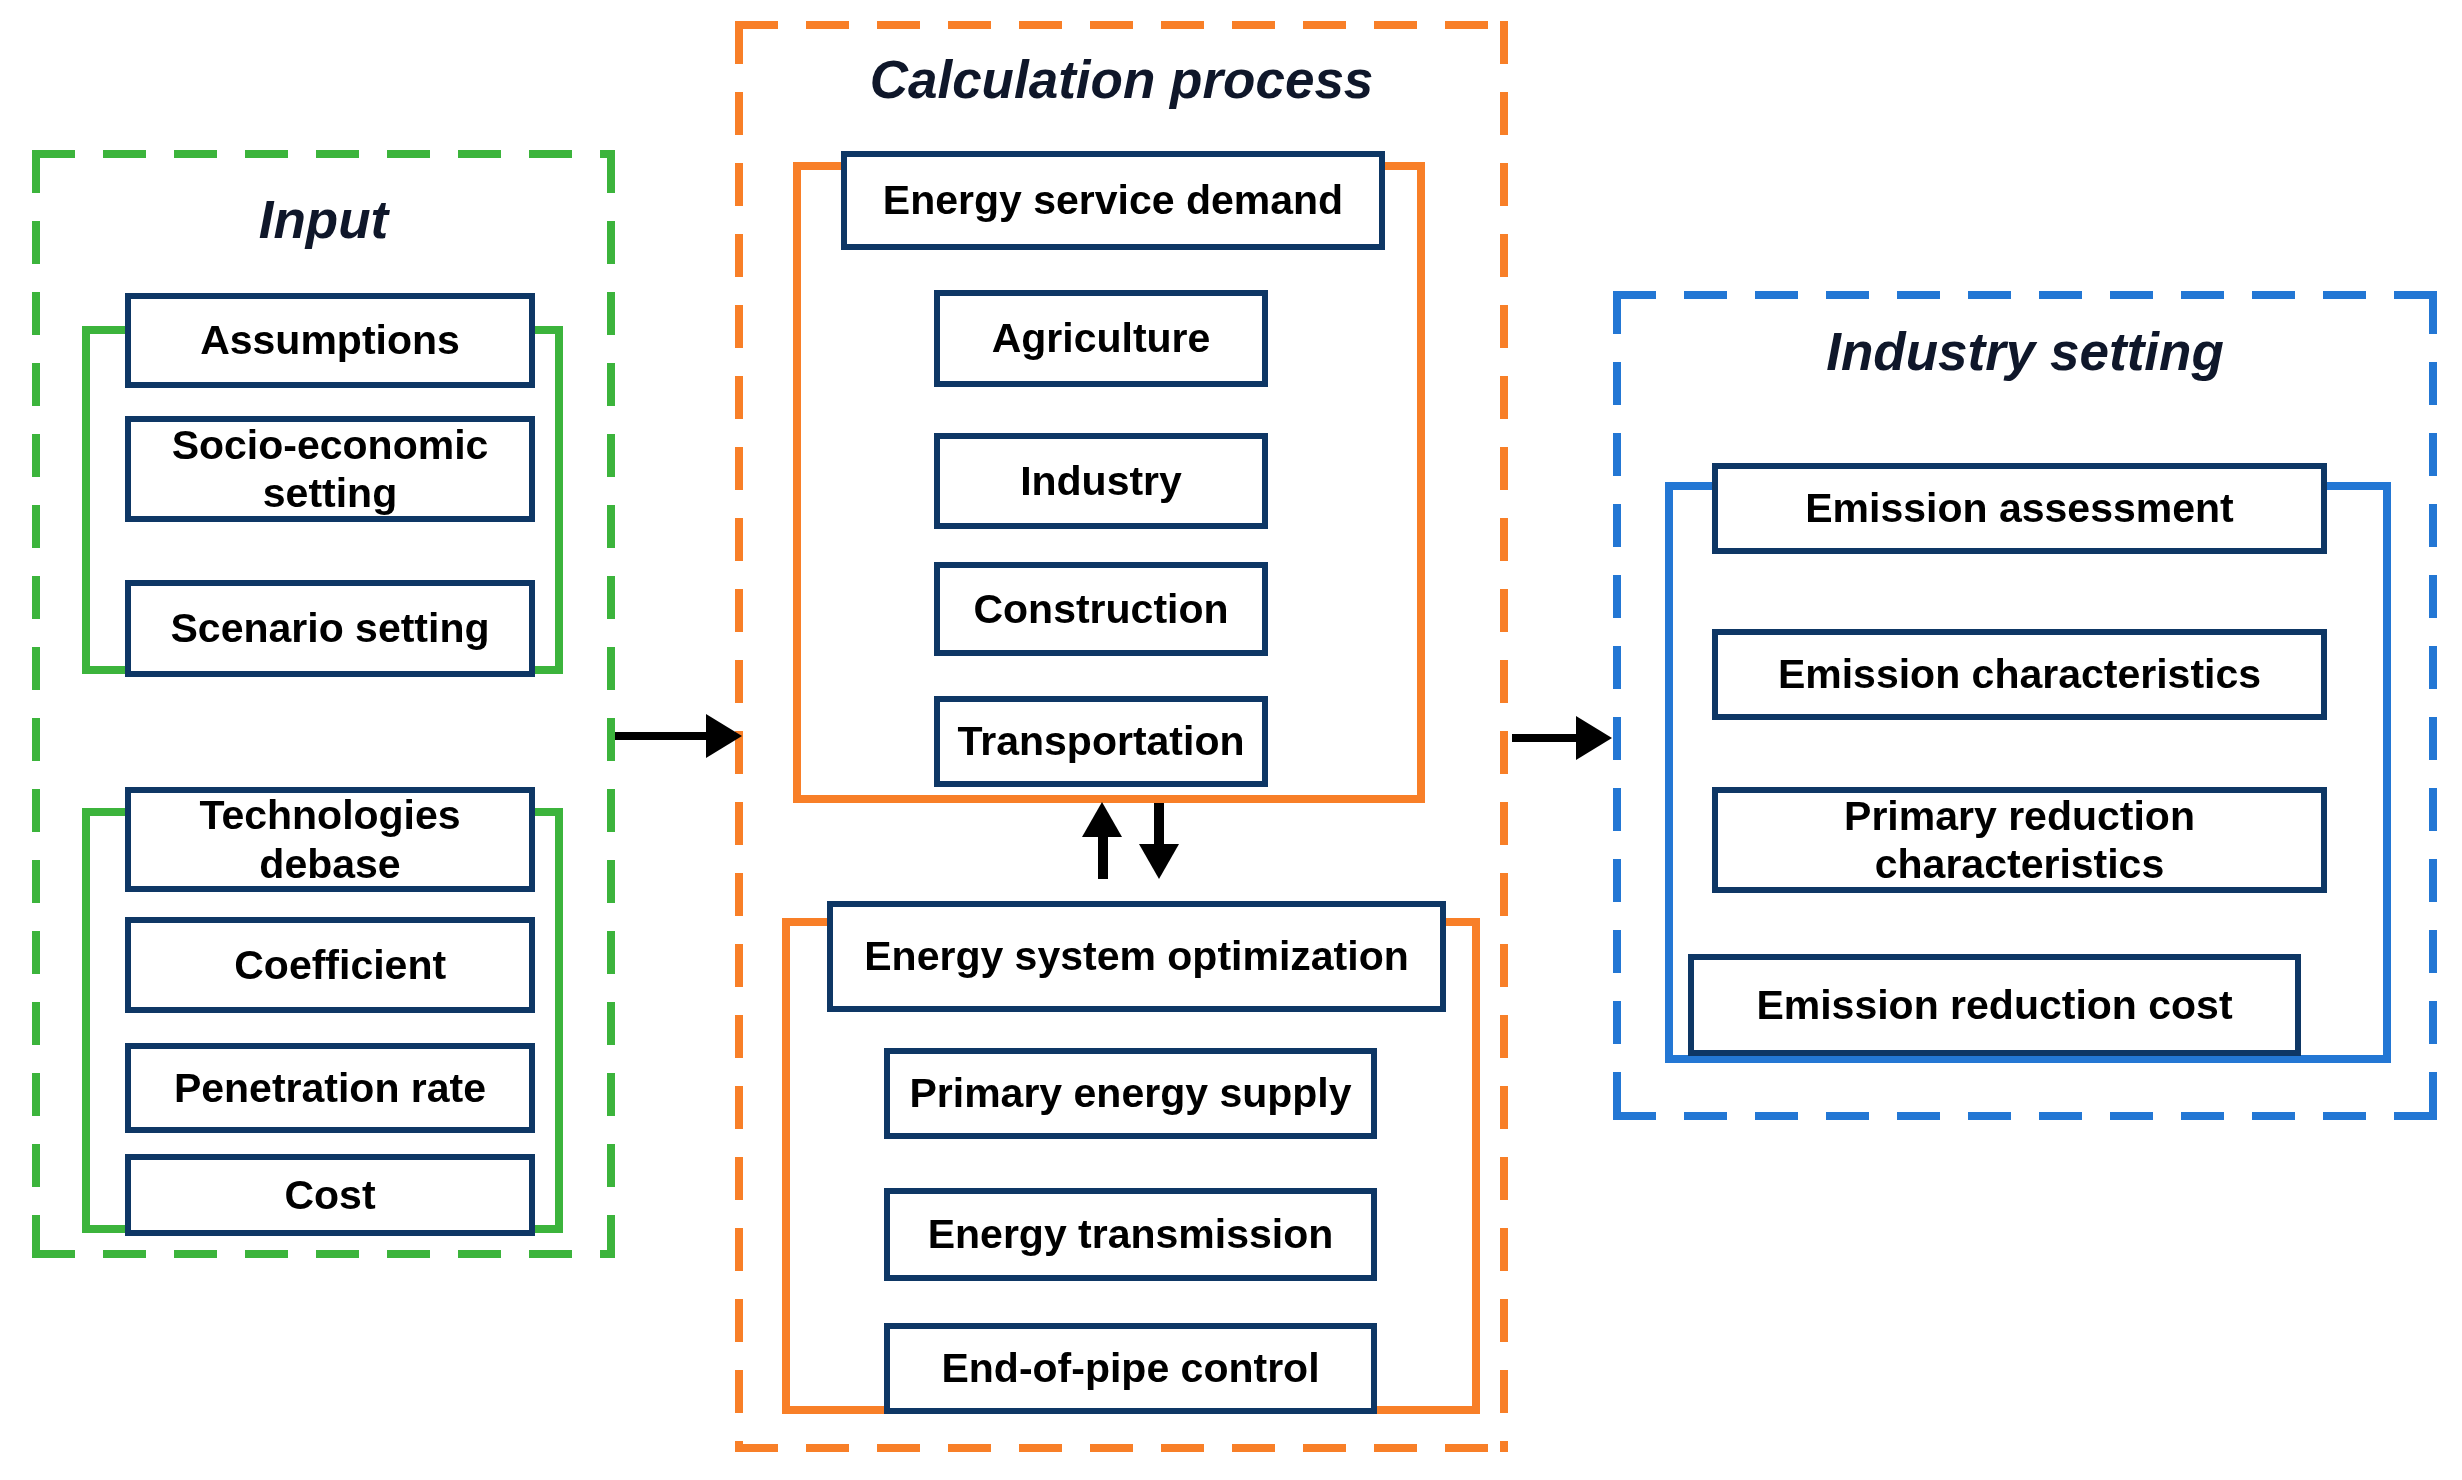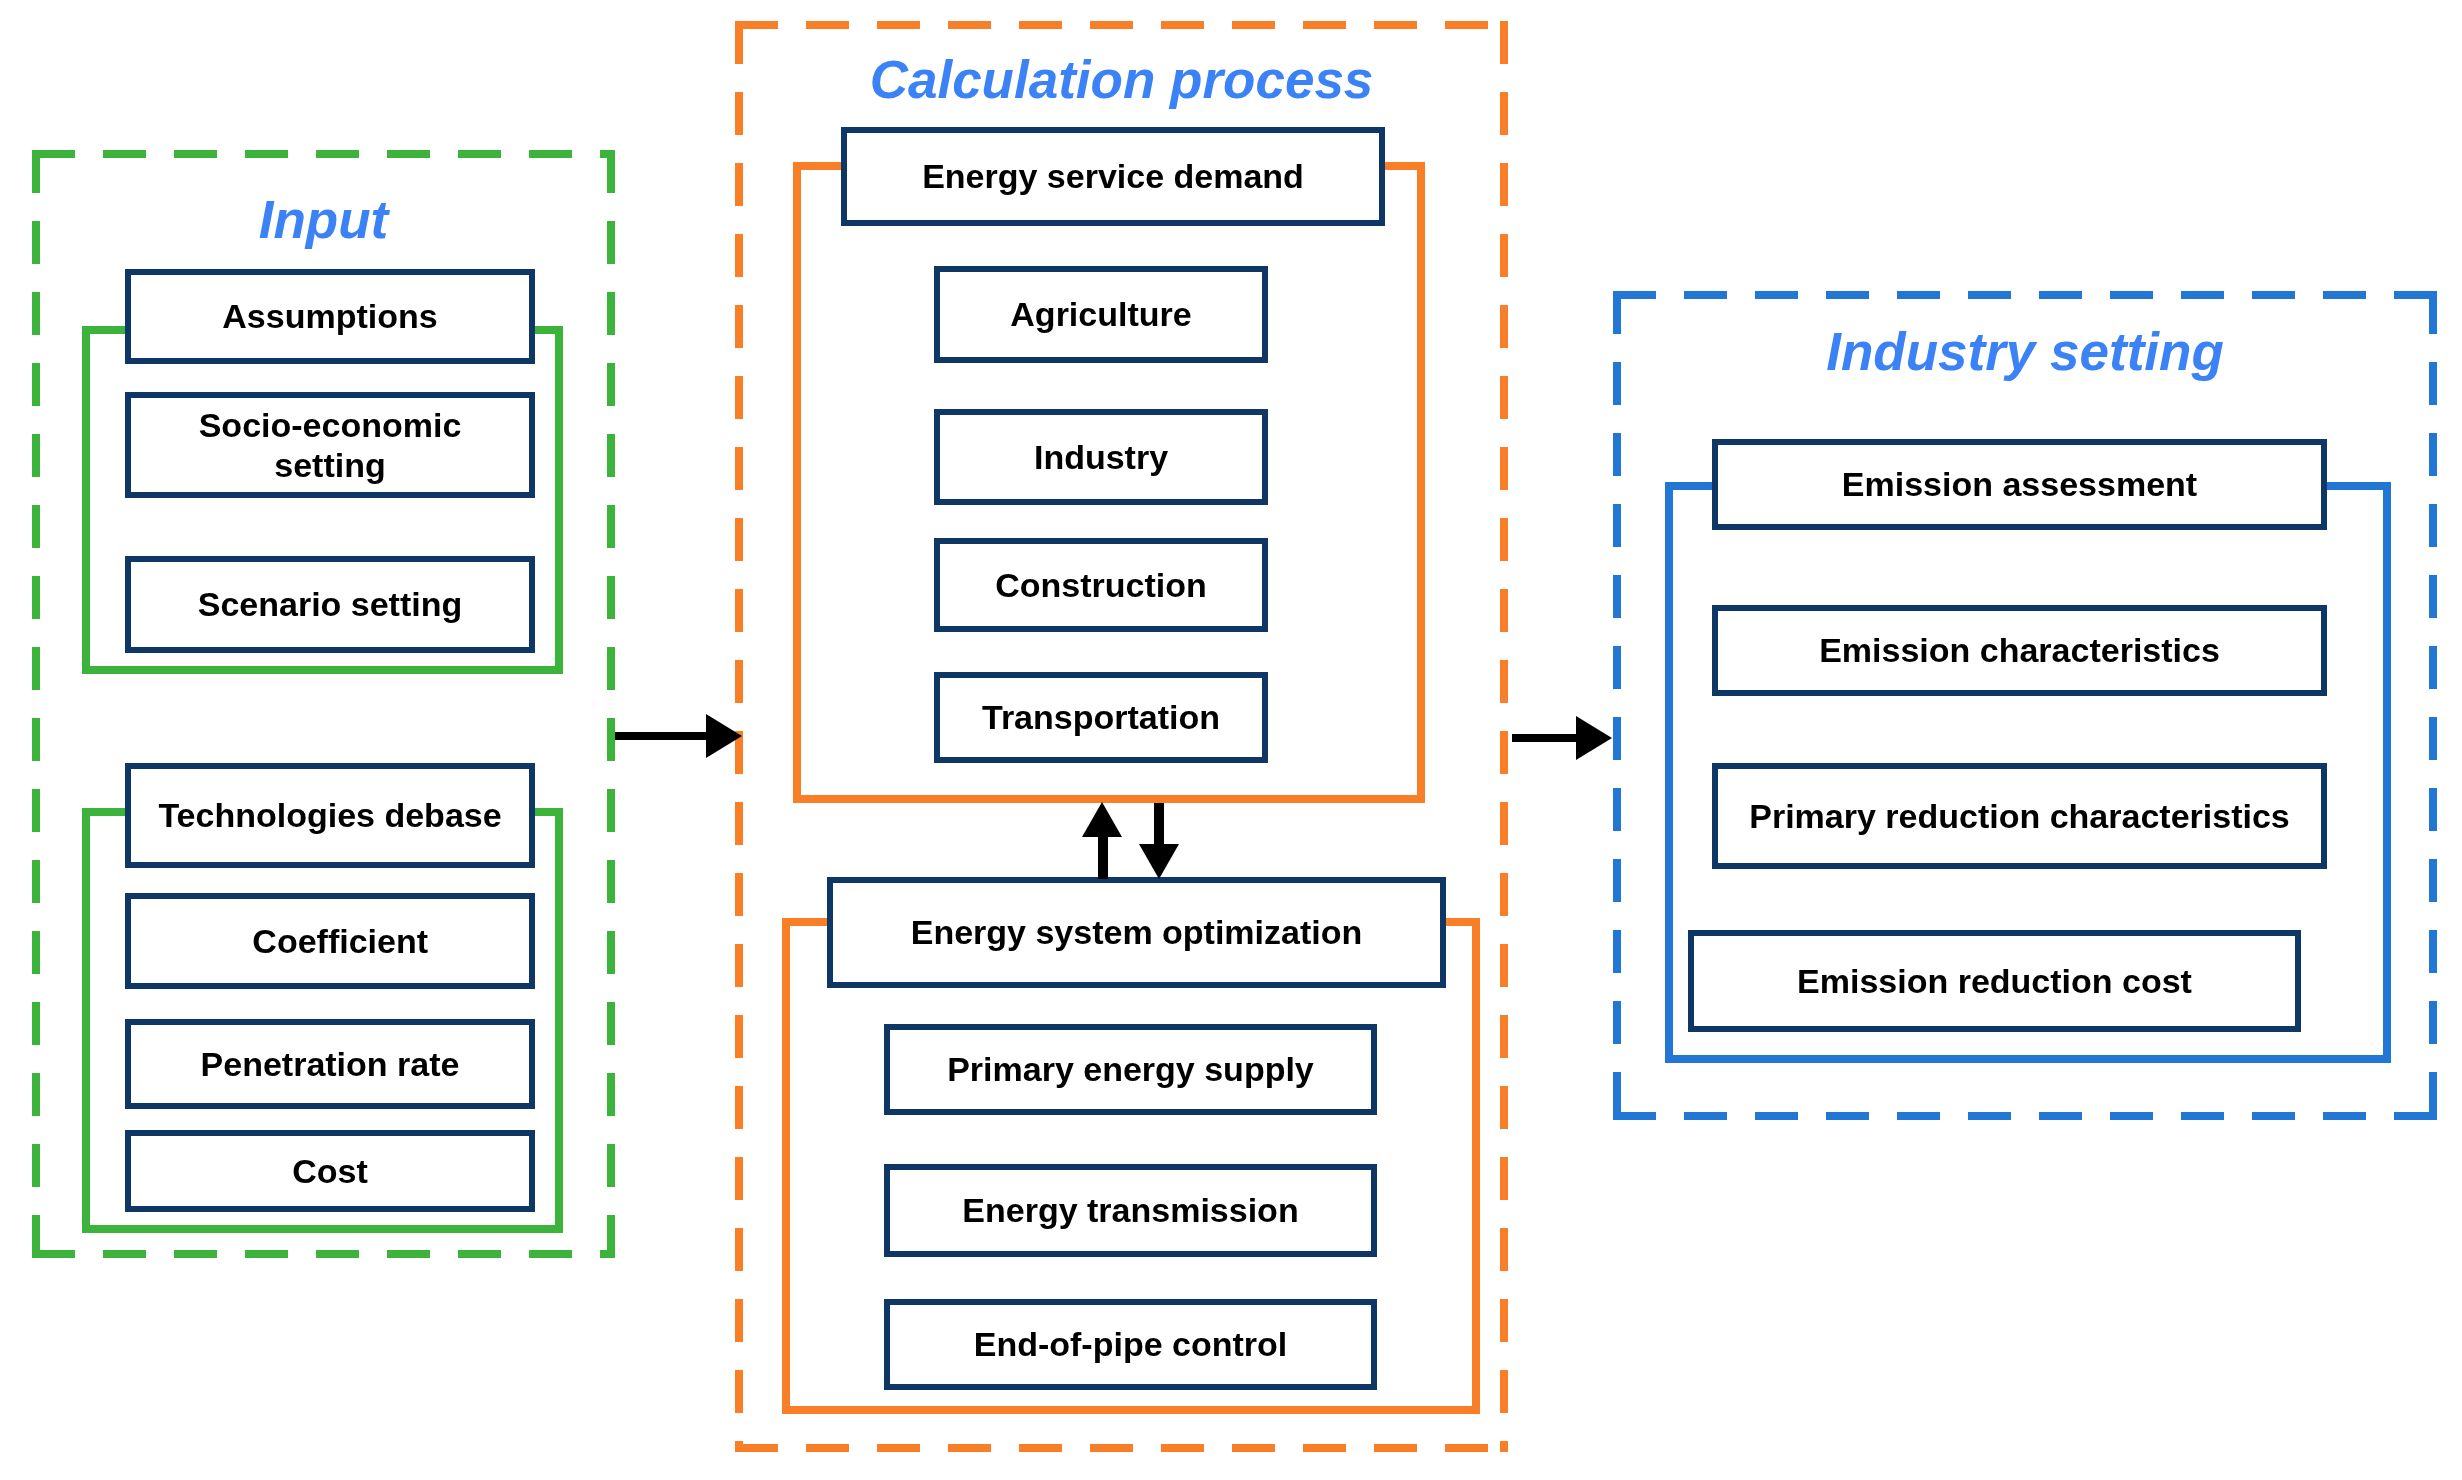--- a/index.html
+++ b/index.html
@@ -5,39 +5,39 @@
   html,body { margin:0; padding:0; background:#ffffff; }
   .canvas {
     position:relative; width:2462px; height:1481px; background:#ffffff;
     font-family:"Liberation Sans", sans-serif; overflow:hidden;
   }
   
   .nbox {
     position:absolute; box-sizing:border-box; background:#ffffff;
     border:6.8px solid #0e3765; color:#000000;
     display:flex; align-items:center; justify-content:center; text-align:center;
-    font-weight:bold; font-size:34px; line-height:1.18; z-index:2; padding:0 10.6px;
+    font-weight:bold; font-size:41px; line-height:1.18; z-index:2; padding:0 10.6px;margin-top:24px;
   }
   
   .bracket { position:absolute; box-sizing:border-box; border:8.3px solid; background:transparent; z-index:1; }
   .bracket.green  { border-color:#3cb43c; }
   .bracket.orange { border-color:#f87f28; }
   .bracket.blue   { border-color:#2377d4; }
   
   .dash-h, .dash-v { position:absolute; z-index:0; }
   .dash-h { height:7.6px; } .dash-v { width:7.6px; }
   .dash-h.green  { background:repeating-linear-gradient(90deg,  #3cb43c 0 43px, transparent 43px 71px); }
   .dash-v.green  { background:repeating-linear-gradient(180deg, #3cb43c 0 43px, transparent 43px 71px); }
   .dash-h.orange { background:repeating-linear-gradient(90deg,  #f87f28 0 43px, transparent 43px 71px); }
   .dash-v.orange { background:repeating-linear-gradient(180deg, #f87f28 0 43px, transparent 43px 71px); }
   .dash-h.blue   { background:repeating-linear-gradient(90deg,  #2377d4 0 43px, transparent 43px 71px); }
   .dash-v.blue   { background:repeating-linear-gradient(180deg, #2377d4 0 43px, transparent 43px 71px); }
   
   .sec-title {
-    position:absolute; z-index:3; color:#3b82f6; font-weight:bold; font-style:italic;
+    position:absolute; z-index:3; color:#0f172a; font-weight:bold; font-style:italic;
     font-size:53px; text-align:center; display:flex; align-items:center; justify-content:center;
   }
   
   .shaft-h, .shaft-v { position:absolute; background:#000000; z-index:4; }
   .head-right { position:absolute; width:0; height:0; z-index:4;
     border-top:22px solid transparent; border-bottom:22px solid transparent; border-left:36px solid #000000; }
   .head-up { position:absolute; width:0; height:0; z-index:4;
     border-left:20.5px solid transparent; border-right:20.5px solid transparent; border-bottom:35px solid #000000; }
   .head-down { position:absolute; width:0; height:0; z-index:4;
     border-left:20.5px solid transparent; border-right:20.5px solid transparent; border-top:35px solid #000000; }

